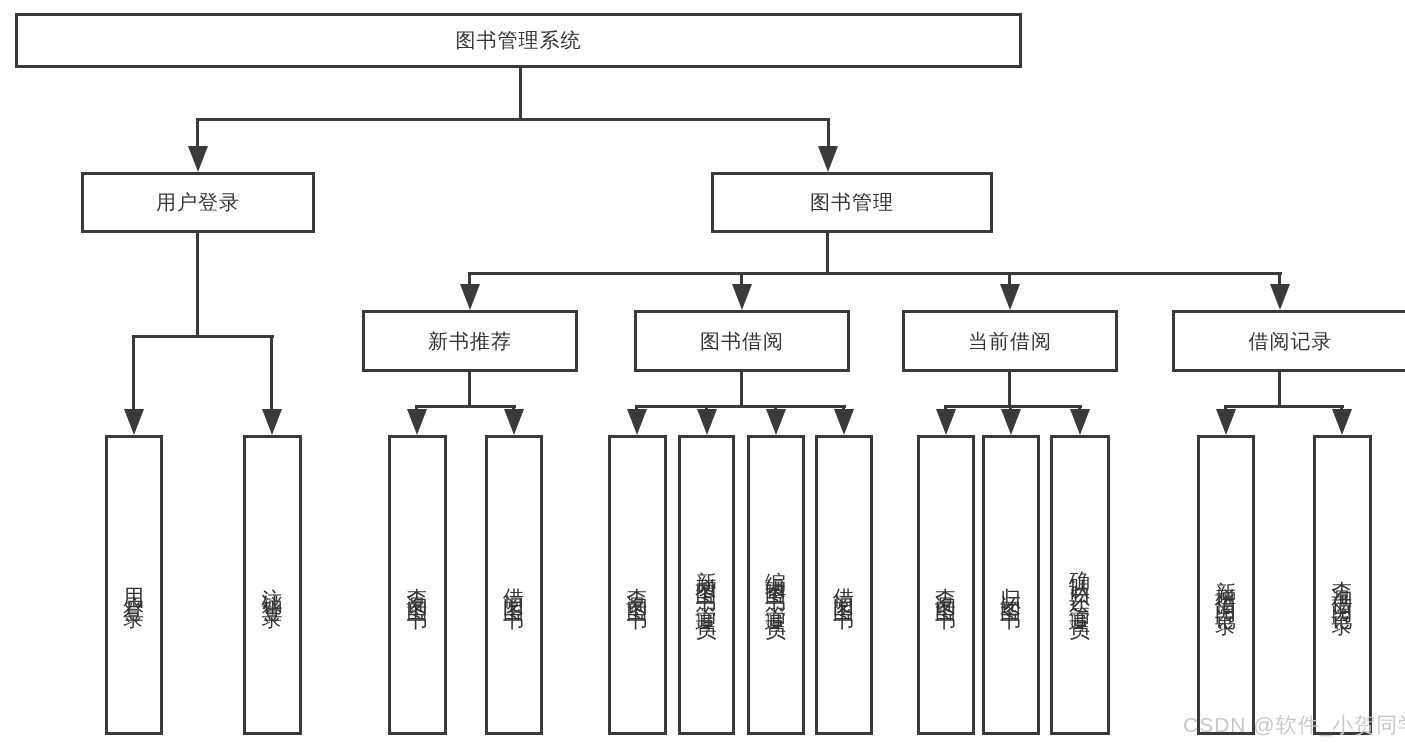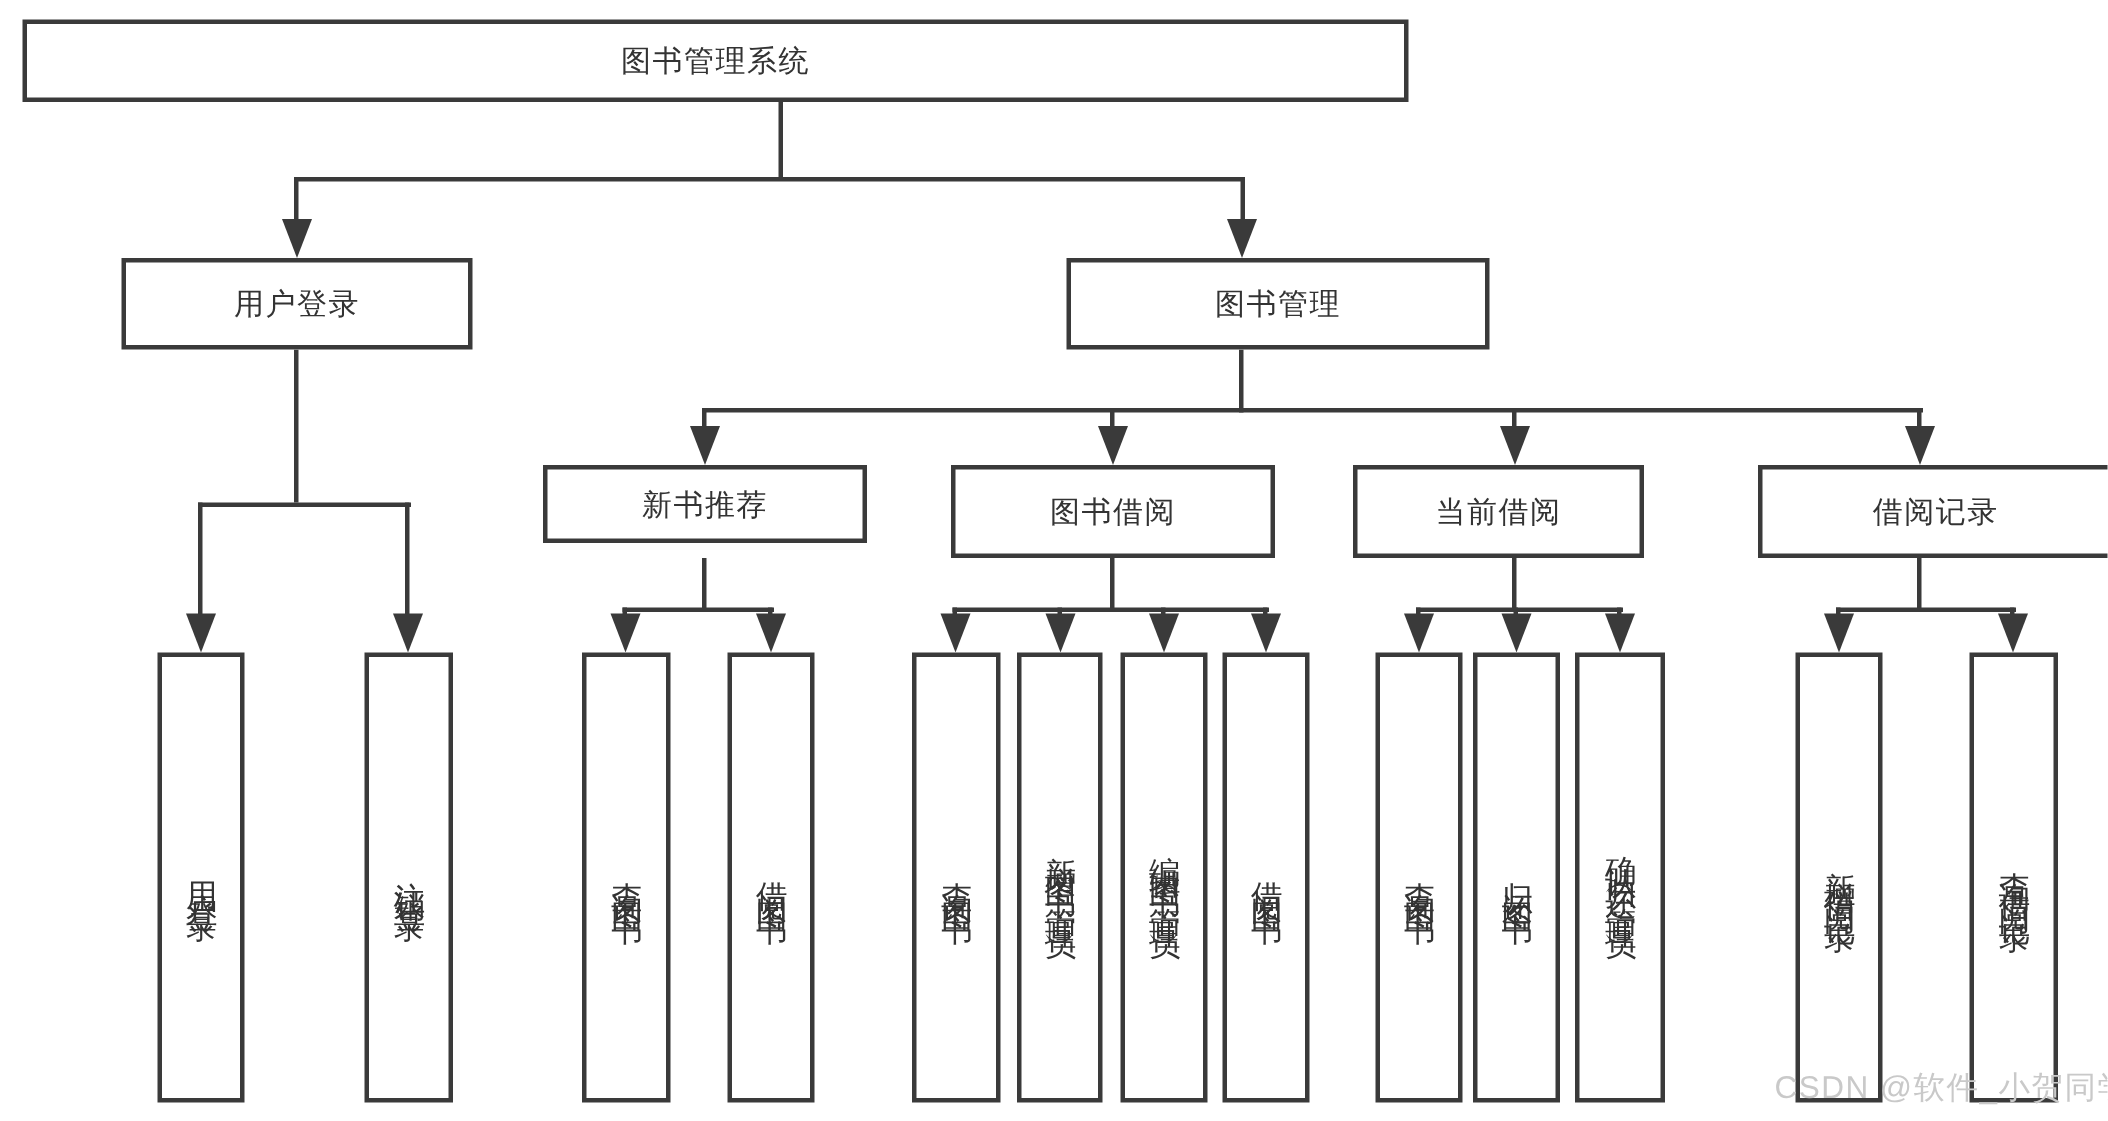--- a/index.html
+++ b/index.html
@@ -83,41 +83,41 @@
   <div class="v" style="left:1078px;top:405px;height:8px;"></div>
   <div class="ar" style="left:1070px;top:409px;"></div>
 
   <div class="v" style="left:1278px;top:372px;height:36px;"></div>
   <div class="h" style="left:1224px;top:405px;width:120px;"></div>
   <div class="v" style="left:1224px;top:405px;height:8px;"></div>
   <div class="ar" style="left:1216px;top:409px;"></div>
   <div class="v" style="left:1340px;top:405px;height:8px;"></div>
   <div class="ar" style="left:1332px;top:409px;"></div>
 
-  <div class="node" style="left:15px;top:13px;width:924px;height:55px;">
+  <div class="node" style="left:15px;top:13px;width:1007px;height:55px;">
     <span>图书管理系统</span>
   </div>
 
   <div class="node" style="left:81px;top:172px;width:234px;height:61px;">
     <span>用户登录</span>
   </div>
 
   <div class="node" style="left:711px;top:172px;width:282px;height:61px;">
     <span>图书管理</span>
   </div>
 
-  <div class="node" style="left:362px;top:310px;width:216px;height:52px;">
+  <div class="node" style="left:362px;top:310px;width:216px;height:62px;">
     <span>新书推荐</span>
   </div>
 
   <div class="node" style="left:634px;top:310px;width:216px;height:62px;">
     <span>图书借阅</span>
   </div>
 
-  <div class="node" style="left:902px;top:310px;width:194px;height:62px;">
+  <div class="node" style="left:902px;top:310px;width:216px;height:62px;">
     <span>当前借阅</span>
   </div>
 
   <div class="node" style="left:1172px;top:310px;width:237px;height:62px;">
     <span>借阅记录</span>
   </div>
 
   <div class="leaf" style="left:105px;width:58px;">
     <span class="vt">用户登录</span>
   </div>

